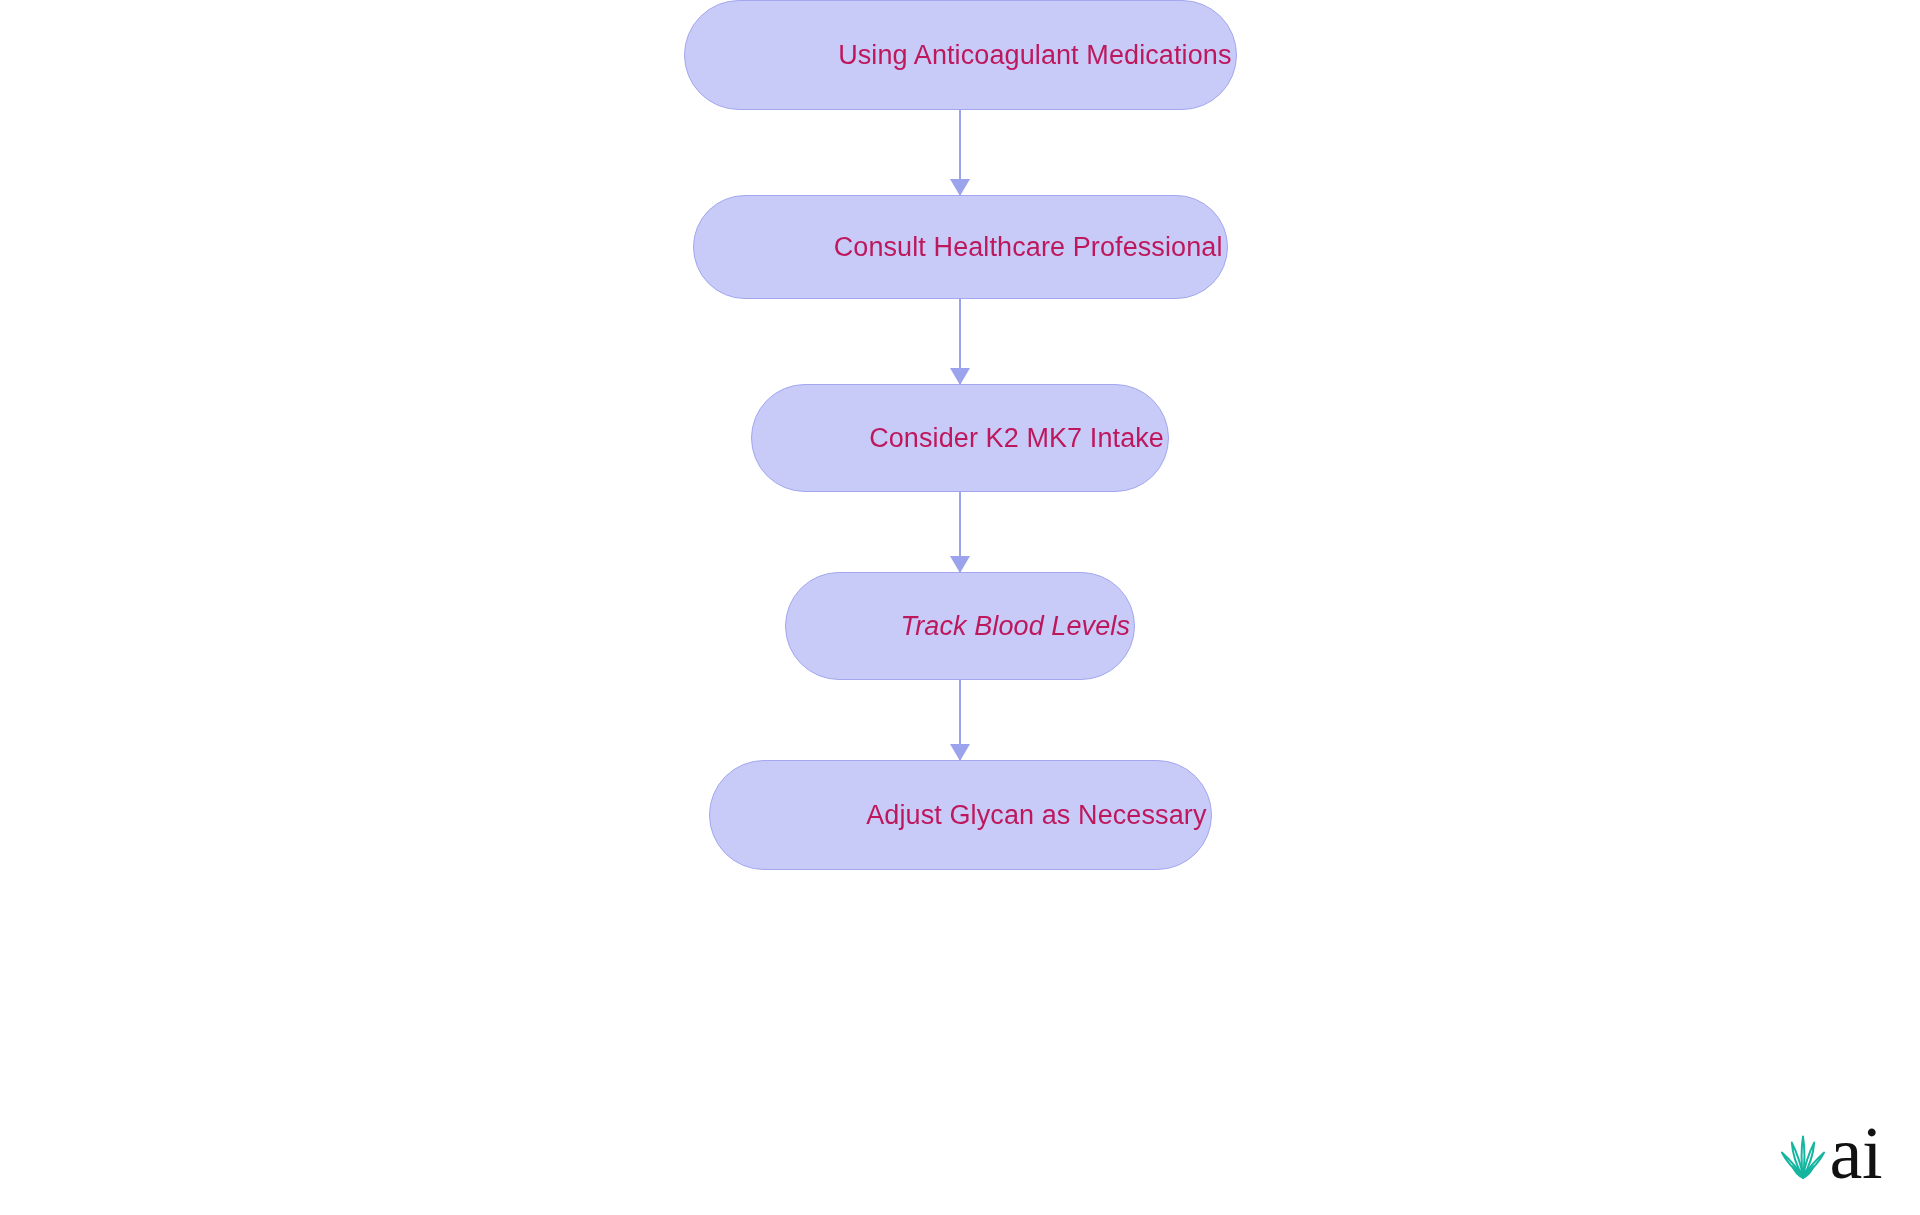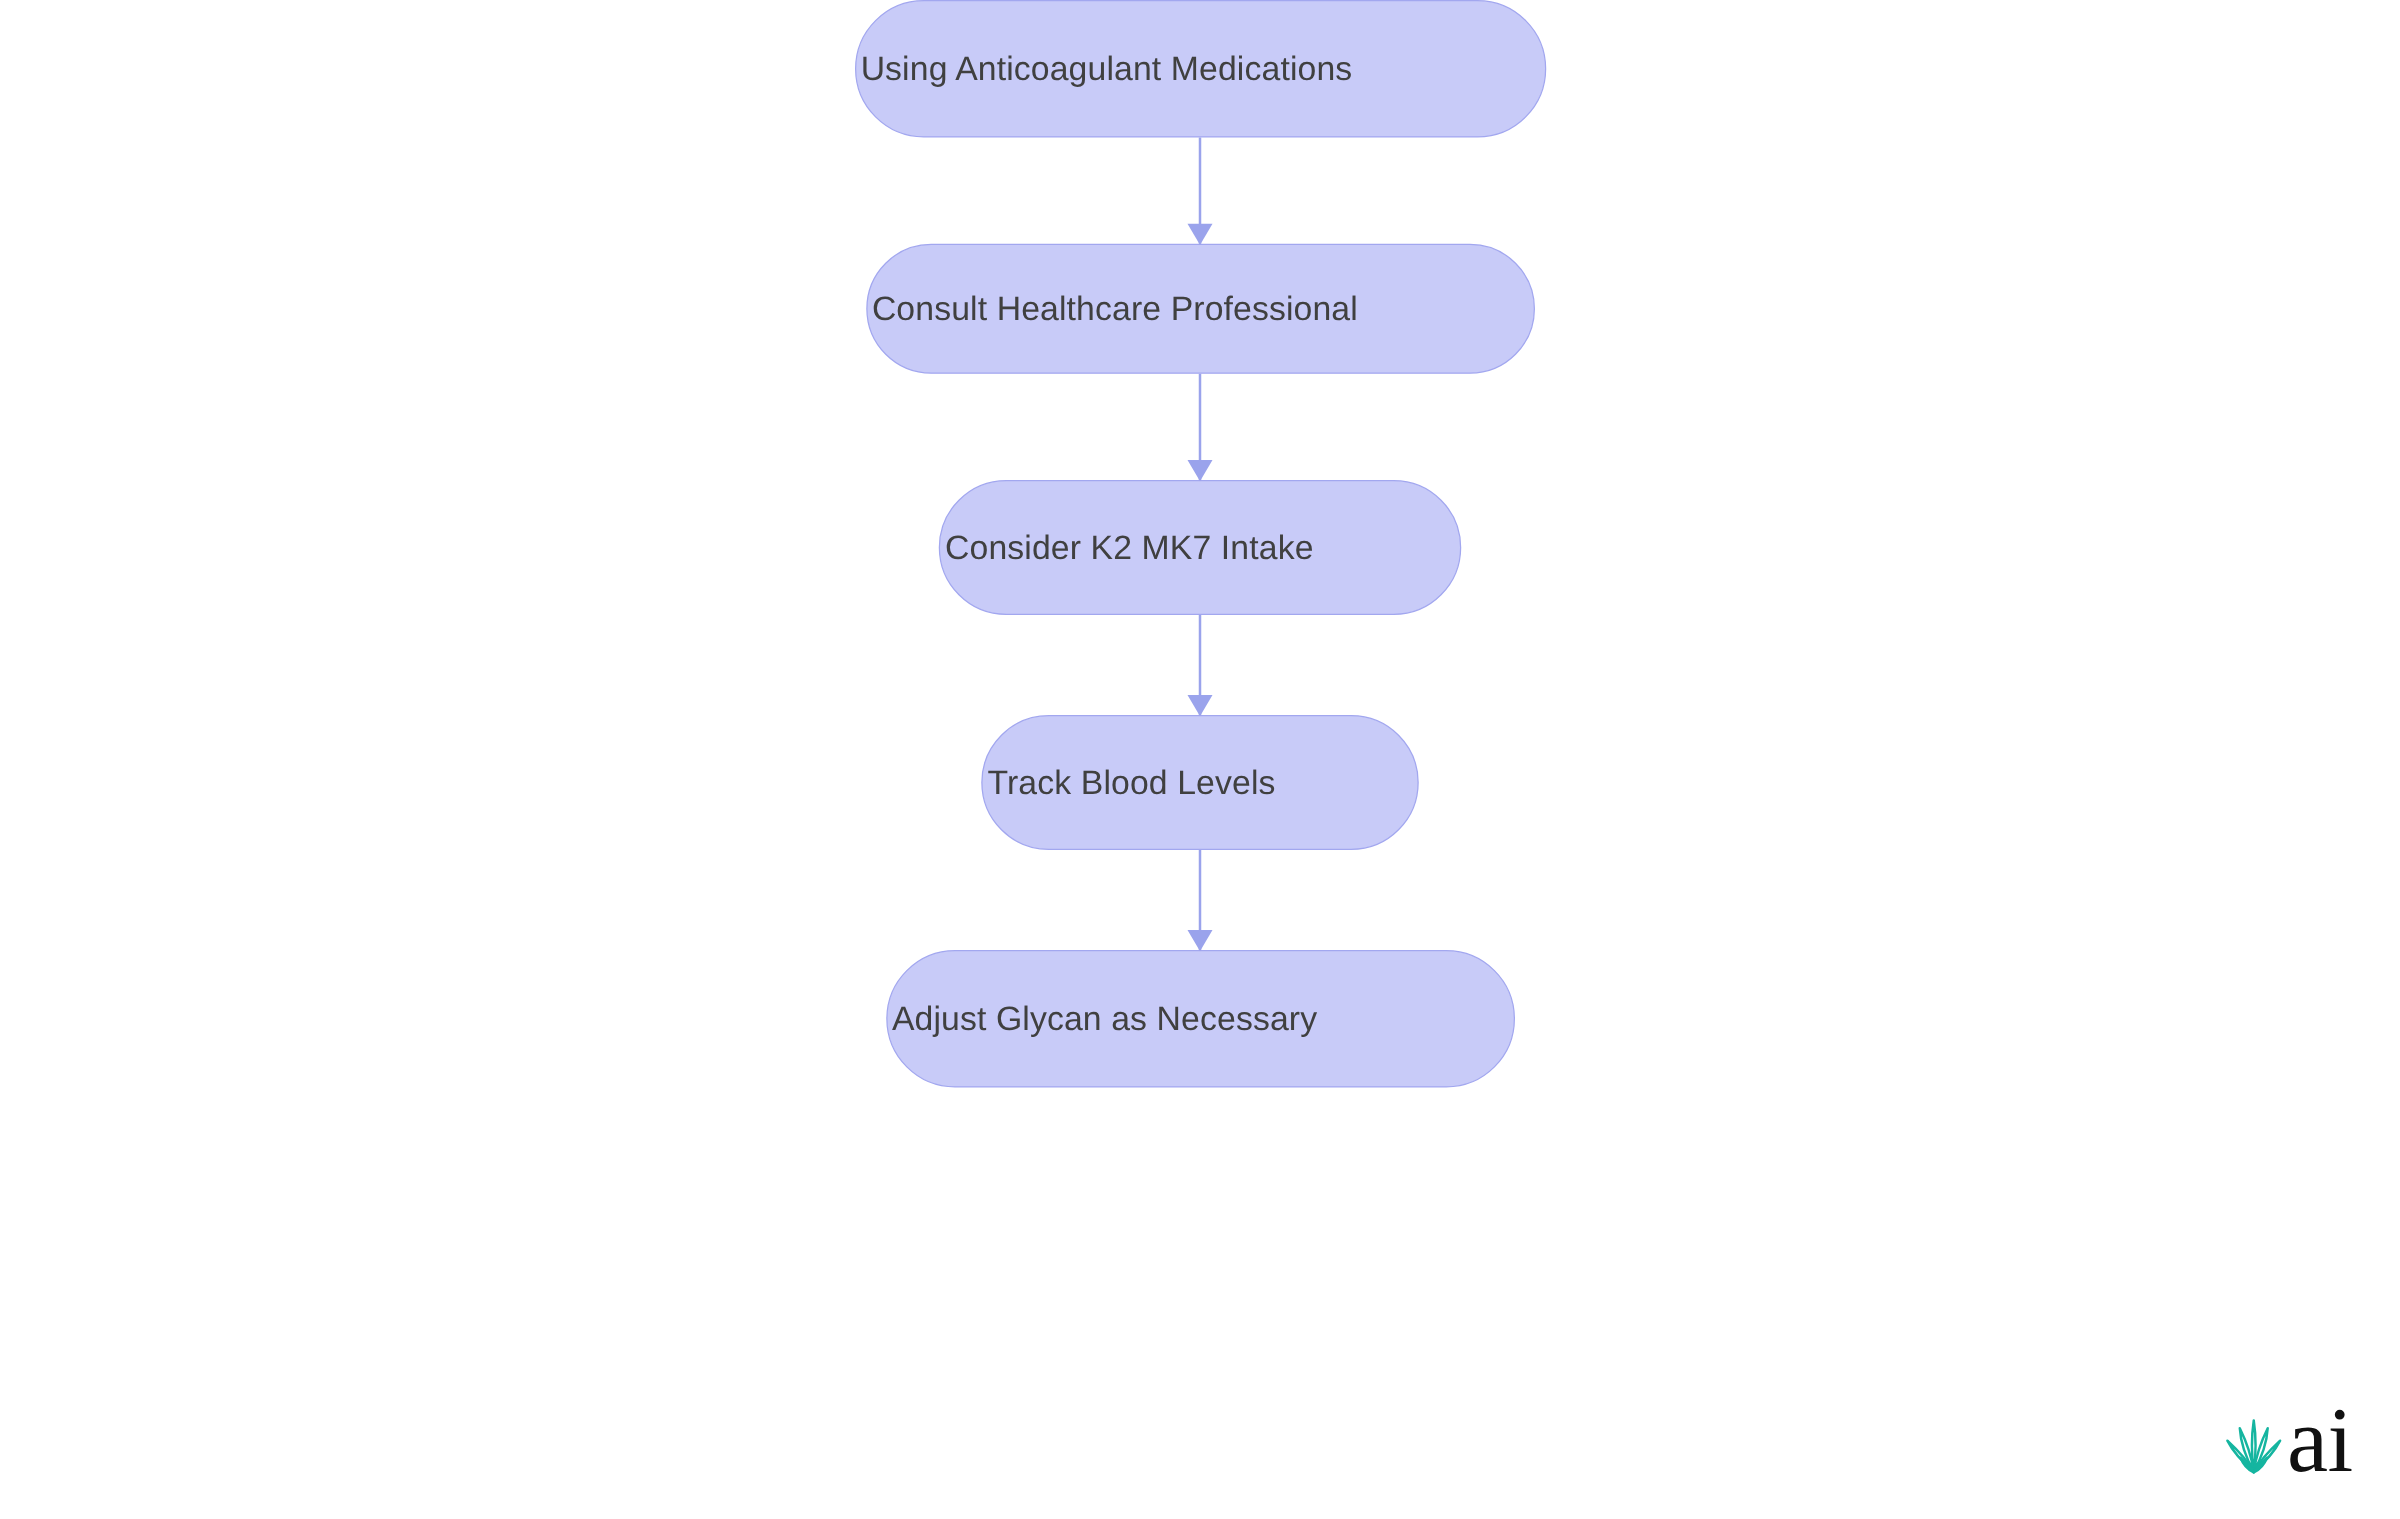--- a/index.html
+++ b/index.html
@@ -32,43 +32,43 @@
     height: 1090px;
     display: flex;
     flex-direction: column;
     align-items: center;
   }
 
   .node {
     box-sizing: border-box;
     display: flex;
     align-items: center;
-    justify-content: flex-start;
+    justify-content: flex-end;
     background: #c8cbf8;
     border: 1.6px solid #a2a7ef;
     border-radius: 999px;
-    color: #404040;
+    color: #be185d;
     font-size: 27px;
     font-weight: 400;
     letter-spacing: 0.1px;
     line-height: 1;
     white-space: nowrap;
     -webkit-font-smoothing: antialiased;
   }
 
   .node-label {
     display: block;
     padding: 0 4px;
   }
 
   
   .node-1 { width: 553px; height: 110px; }
   .node-2 { width: 535px; height: 104px; }
   .node-3 { width: 418px; height: 108px; }
-  .node-4 { width: 350px; height: 108px; }
+  .node-4 { width: 350px; height: 108px; font-style: italic; }
   .node-5 { width: 503px; height: 110px; }
 
   
   .connector {
     position: relative;
     width: 30px;
     display: flex;
     justify-content: center;
   }
   .connector-line {

